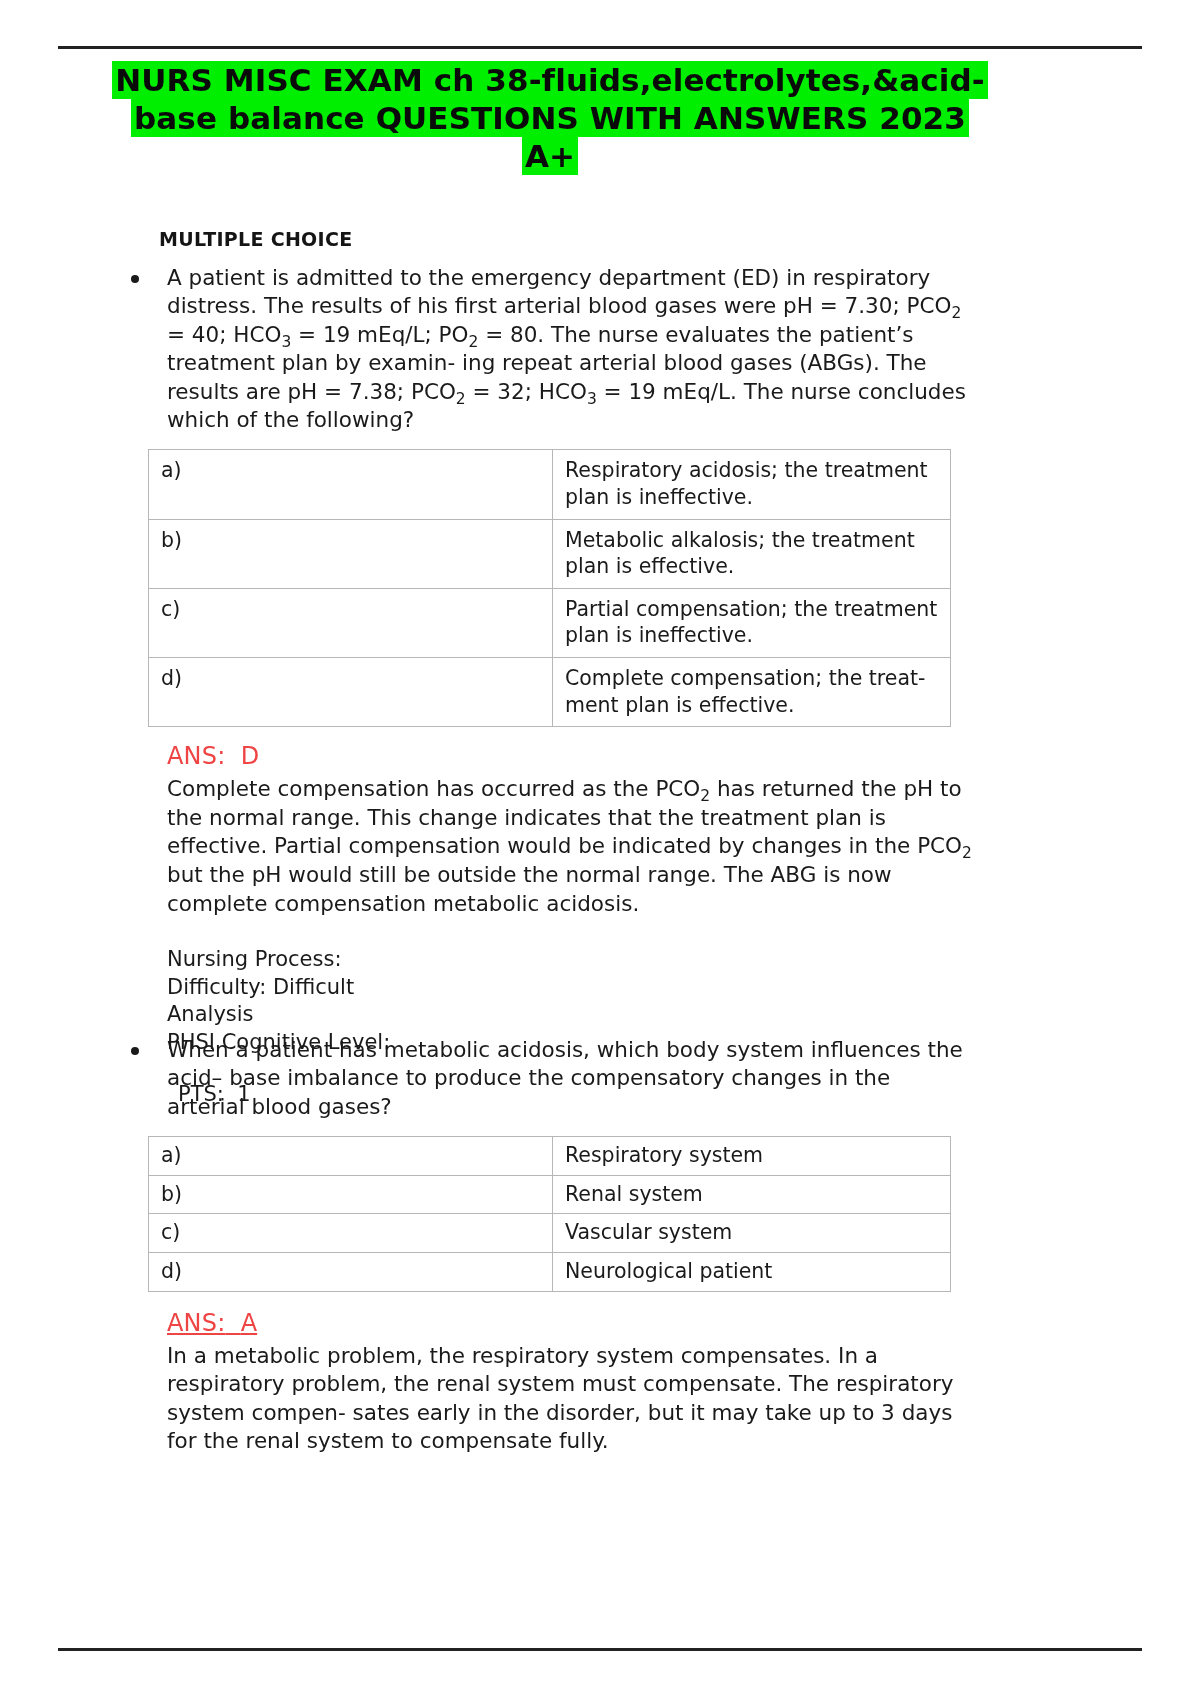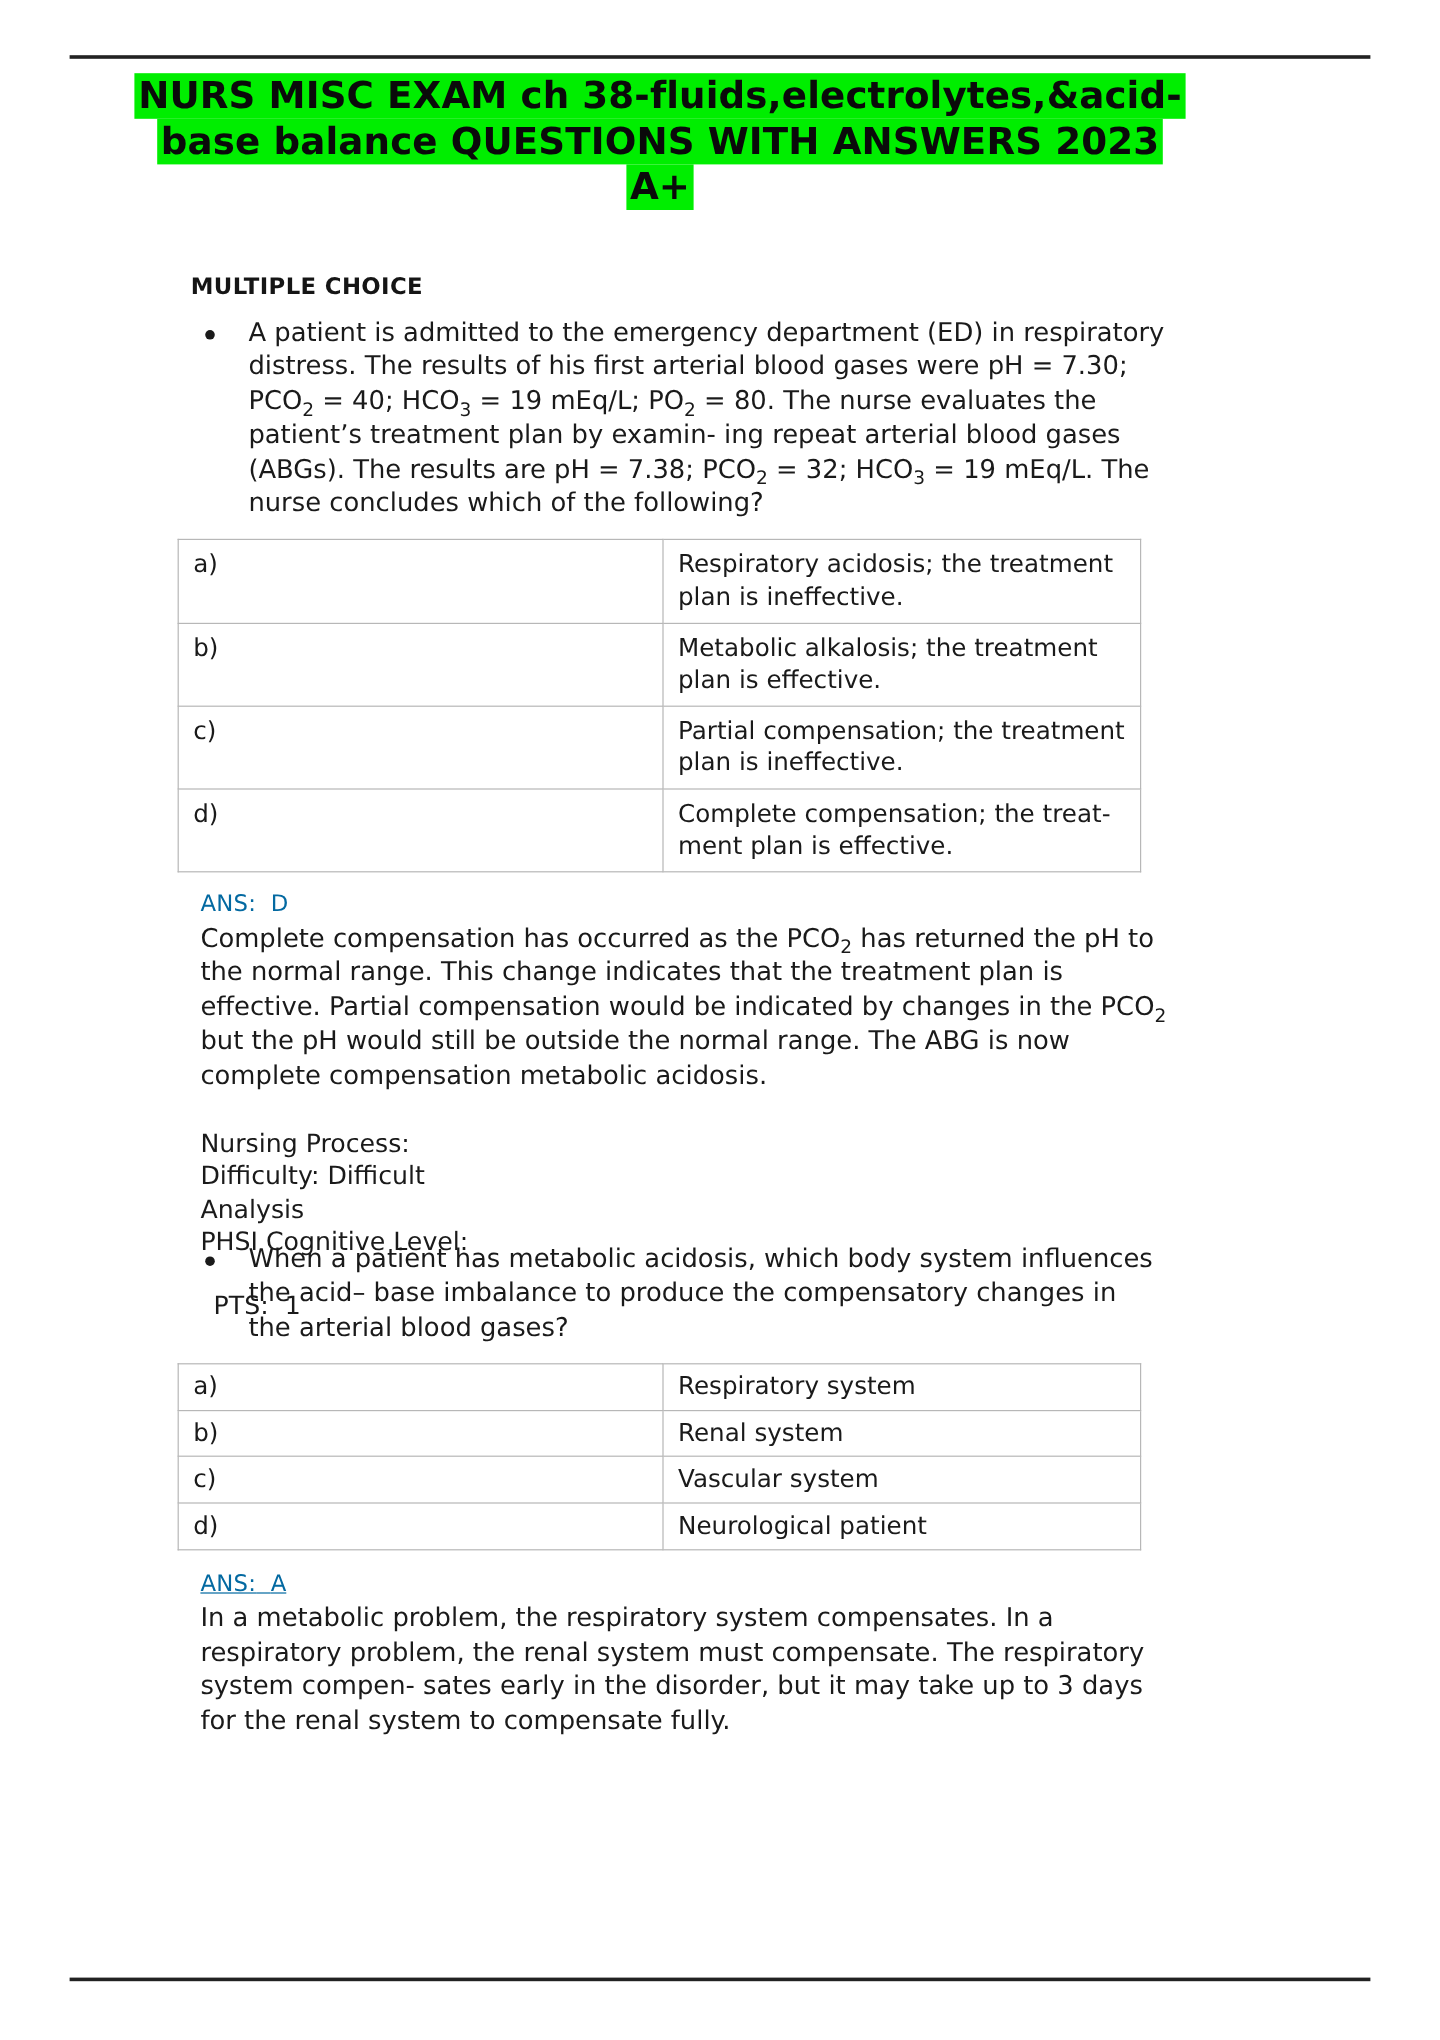--- a/index.html
+++ b/index.html
@@ -75,21 +75,20 @@
     color: #151515;
     margin-left: 48px;
   }
 
   .qblock { position: absolute; left: 0; width: 1200px; }
 
   .bullet-row {
     position: relative;
     padding-left: 167px;
     padding-right: 228px;
-    margin-left: 40px;
   }
   .bullet-dot {
     position: absolute;
     left: 131px;
     top: 11px;
     width: 8px;
     height: 8px;
     border-radius: 50%;
     background: #1a1a1a;
   }
@@ -117,23 +116,23 @@
     line-height: 1.3;
     color: #1a1a1a;
     padding: 7px 10px 8px 12px;
   }
   table.opts td.col-letter { width: 404px; }
   table.opts.tall td { height: 60px; }
   table.opts.short td { padding-top: 5px; padding-bottom: 6px; }
 
   
   .ansline {
-    font-size: 19px;
+    font-size: 24px;
     line-height: 1.33;
-    color: #0369a1;
+    color: #ef4444;
     padding-left: 167px;
     padding-right: 228px;
   }
   .ans-label { letter-spacing: 0.2px; }
   .explain {
     font-size: 21.5px;
     line-height: 1.33;
     color: #1a1a1a;
     padding-left: 167px;
     padding-right: 228px;

